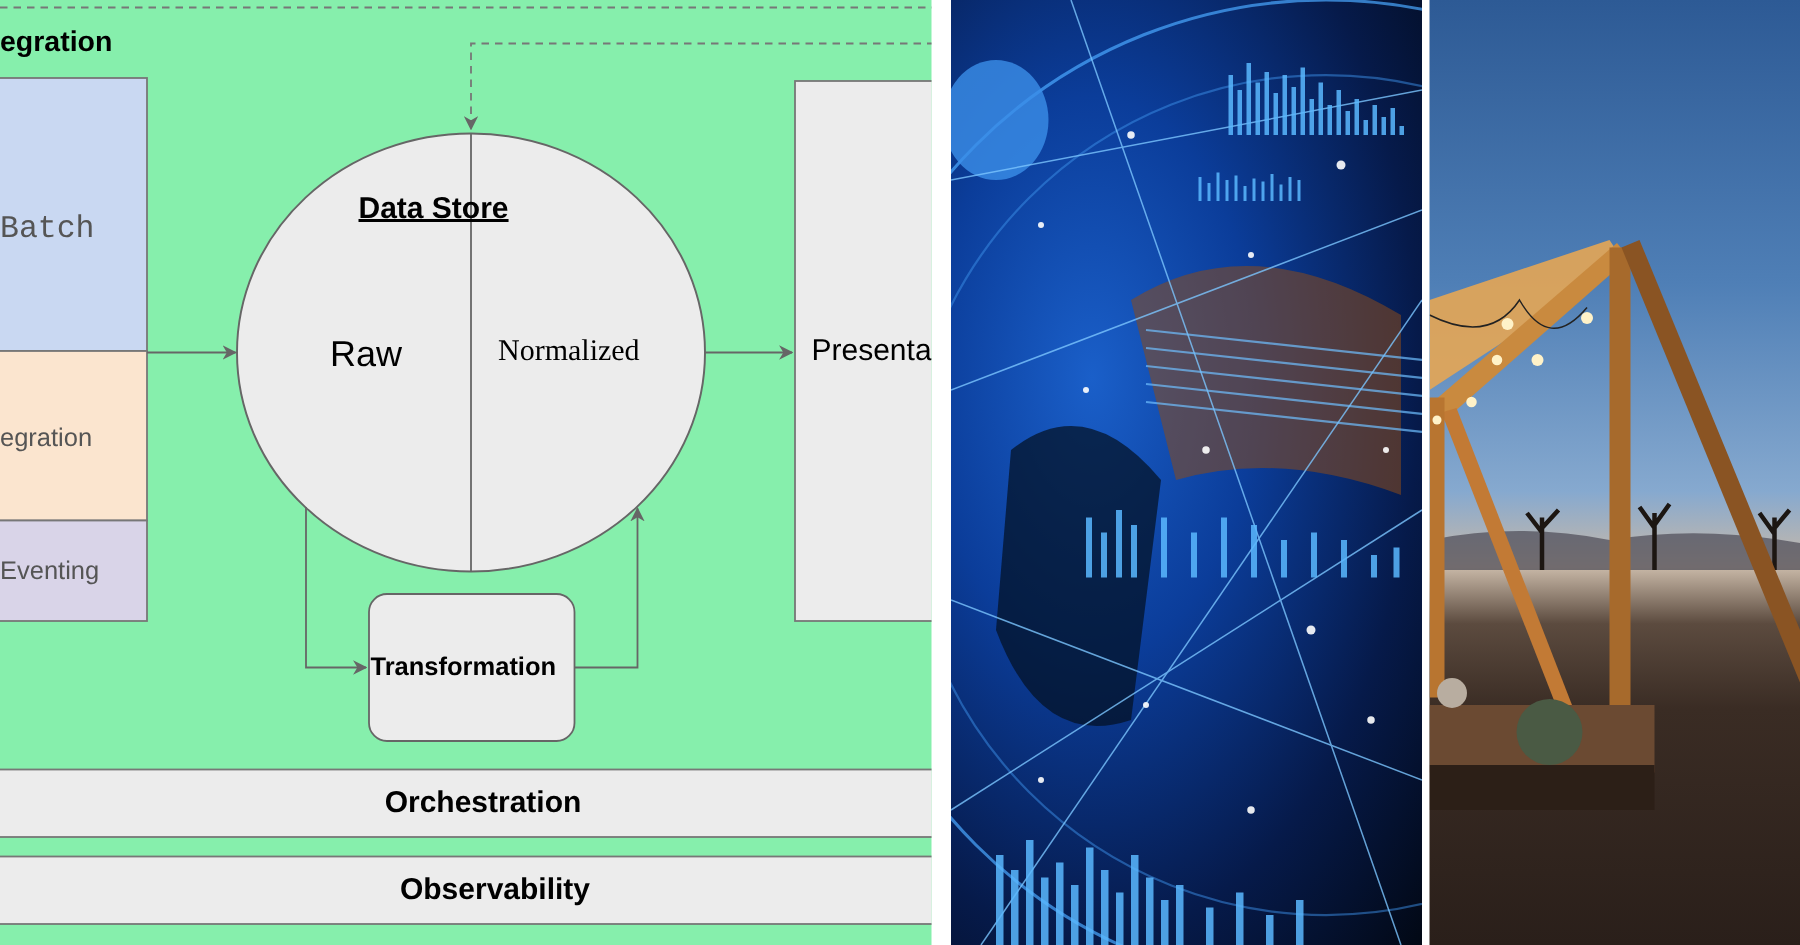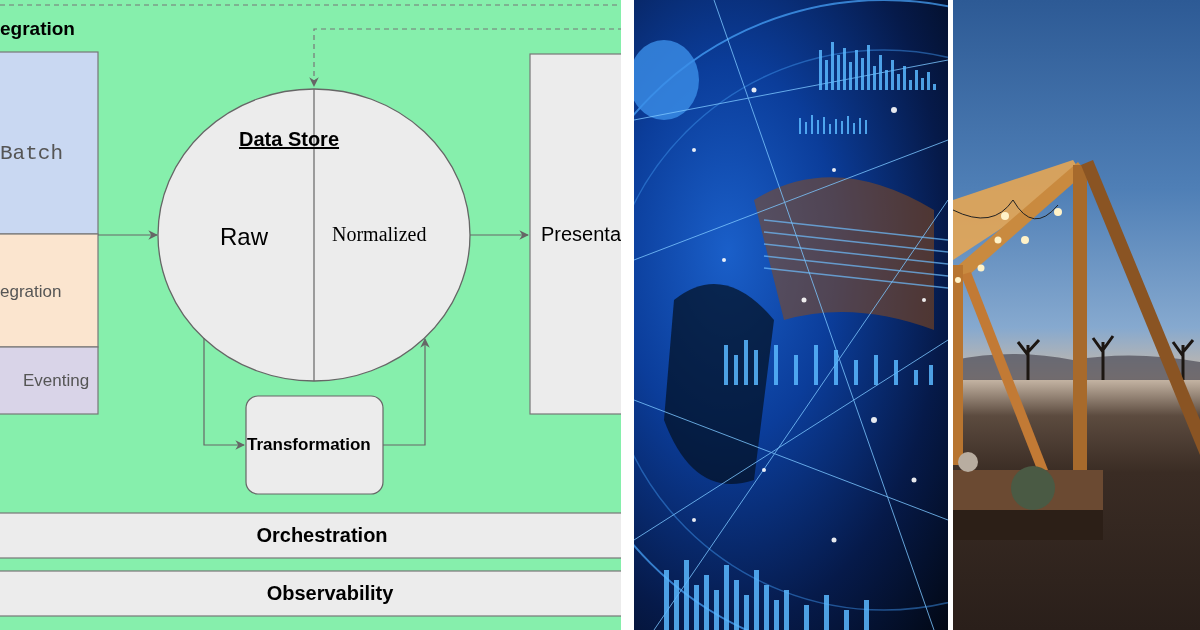--- a/index.html
+++ b/index.html
@@ -42,21 +42,21 @@
     <rect x="246" y="396" width="137" height="98" rx="12" ry="12" fill="#ececec" stroke="#666" stroke-width="1.2"></rect>
 
     <rect x="-2" y="513" width="634" height="45" fill="#ececec" stroke="#777" stroke-width="1.2"></rect>
     <rect x="-2" y="571" width="634" height="45" fill="#ececec" stroke="#777" stroke-width="1.2"></rect>
   </svg>
 
   <div style="position:absolute;left:0;top:18px;font-weight:bold;font-size:19px;color:#000;">egration</div>
 
   <div style="position:absolute;left:0;top:142px;font-size:21px;color:#555;font-family:Liberation Mono, monospace;">Batch</div>
   <div style="position:absolute;left:0;top:282px;font-size:17px;color:#555;">egration</div>
-  <div style="position:absolute;left:0;top:371px;font-size:17px;color:#555;padding-left:23px;">Eventing</div>
+  <div style="position:absolute;left:0;top:371px;font-size:17px;color:#555;">Eventing</div>
 
   <div style="position:absolute;left:239px;top:128px;font-weight:bold;font-size:20px;color:#000;text-decoration:underline;">Data Store</div>
   <div style="position:absolute;left:220px;top:223px;font-size:24px;color:#000;">Raw</div>
   <div style="position:absolute;left:332px;top:223px;font-size:20px;color:#000;font-family:Liberation Serif, serif;">Normalized</div>
 
   <div style="position:absolute;left:247px;top:435px;font-weight:bold;font-size:17px;color:#000;">Transformation</div>
 
   <div style="position:absolute;left:541px;top:223px;font-weight:normal;font-size:20px;color:#000;white-space:nowrap;">Presenta</div>
 
   <div style="position:absolute;left:0;width:644px;text-align:center;top:524px;font-weight:bold;font-size:20px;color:#000;">Orchestration</div>

